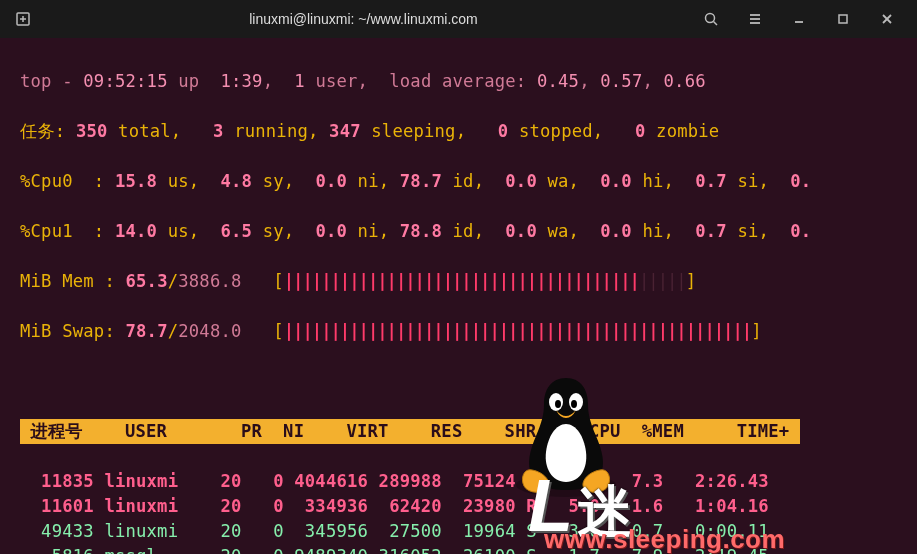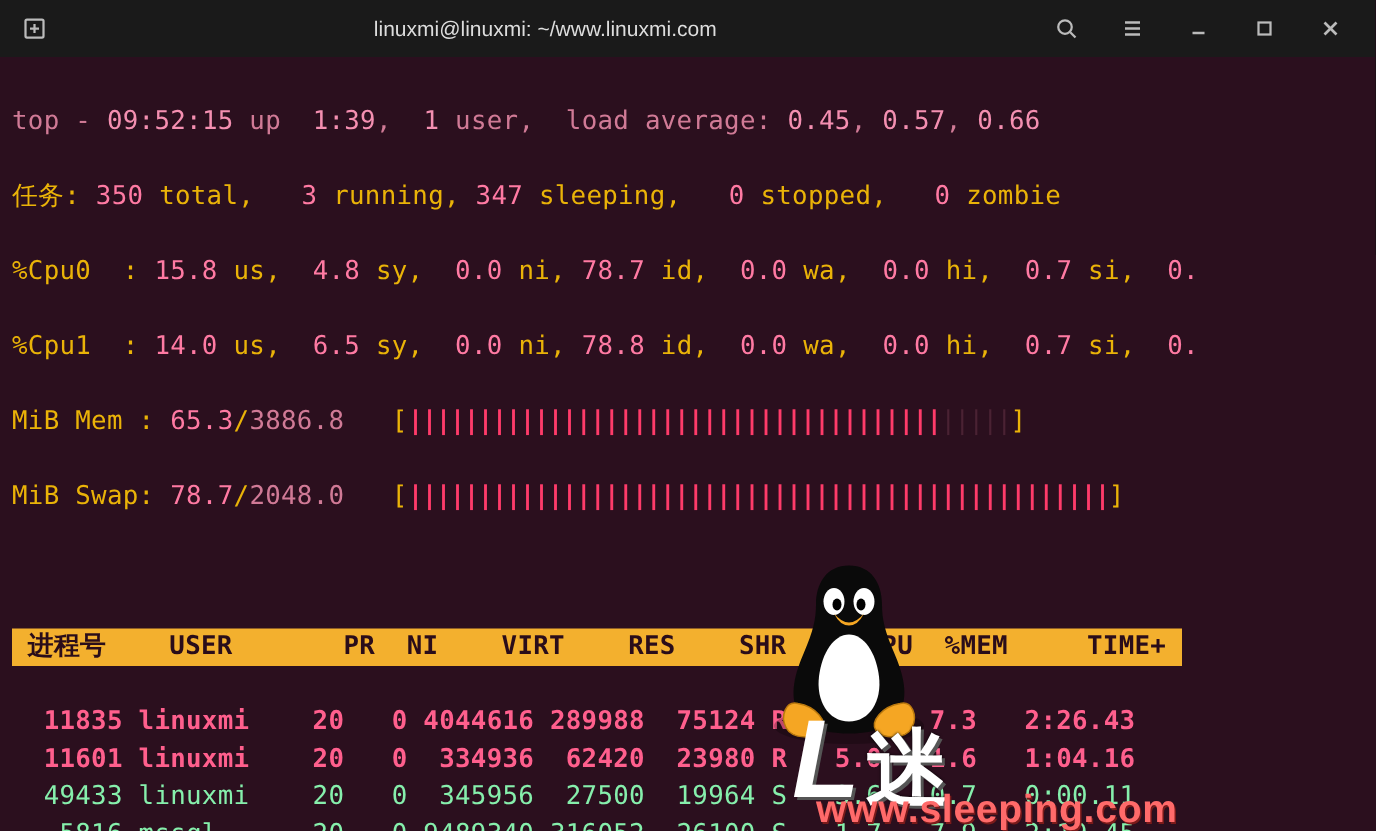--- a/index.html
+++ b/index.html
@@ -4,25 +4,25 @@
 <style>
   * { box-sizing: border-box; margin: 0; padding: 0; }
   html, body { width: 917px; height: 554px; overflow: hidden; font-family: "DejaVu Sans Mono","Menlo","Consolas",monospace; background:#111; }
   .window { width:917px; height:554px; background:#2b0f1e; display:flex; flex-direction:column; }
   .titlebar { height:38px; background:#1a1a1a; color:#ddd; display:flex; align-items:center; padding:0 8px; font-family:sans-serif; font-size:14px; }
   .tb-left { width:30px; display:flex; align-items:center; justify-content:center; }
   .tb-title { flex:1; text-align:center; font-weight:500; }
   .tb-right { display:flex; gap:0; }
   .tb-btn { width:44px; height:38px; display:flex; align-items:center; justify-content:center; color:#ccc; font-size:16px; }
   .tb-btn svg { width:16px; height:16px; }
-  .term { flex:1; padding:6px 8px 0 8px; font-size:17.2px; line-height:25px; letter-spacing:0.2px; white-space:pre; color:#f48fb1; position:relative; overflow:hidden;}
+  .term { flex:1; padding:6px 8px 0 20px; font-size:17.2px; line-height:25px; letter-spacing:0.2px; white-space:pre; color:#f48fb1; position:relative; overflow:hidden;}
   .line { height:25px; }
   .dim { color:#d07a96; }
   .label { color:#eab308; }
-  .val { color:#ff7aa3; font-weight:normal; }
+  .val { color:#ff7aa3; font-weight:bold; }
   .hdr { background:#f3b02e; color:#2a0d1a; font-weight:bold; display:inline-block; }
   .row { color:#86efac; }
   .rowb { color:#ff5f8d; font-weight:bold; }
   .bars { letter-spacing:-1px; }
   .bars .f { color:#ff3b6a; font-weight:bold;}
   .bars .e { color:#4a2233; }
   .overlay { position:absolute; bottom:2px; left:360px; width:540px; pointer-events:none; }
   .tux { position:absolute; left:62px; bottom:20px; }
   .logo { position:absolute; left:168px; bottom:28px; font-family:"Arial Black","Arial",sans-serif; font-weight:900; font-style:italic; font-size:74px; letter-spacing:-2px; display:flex; align-items:baseline;}
   .logo .L { color:#fff; text-shadow:2px 2px 0 #555;}

